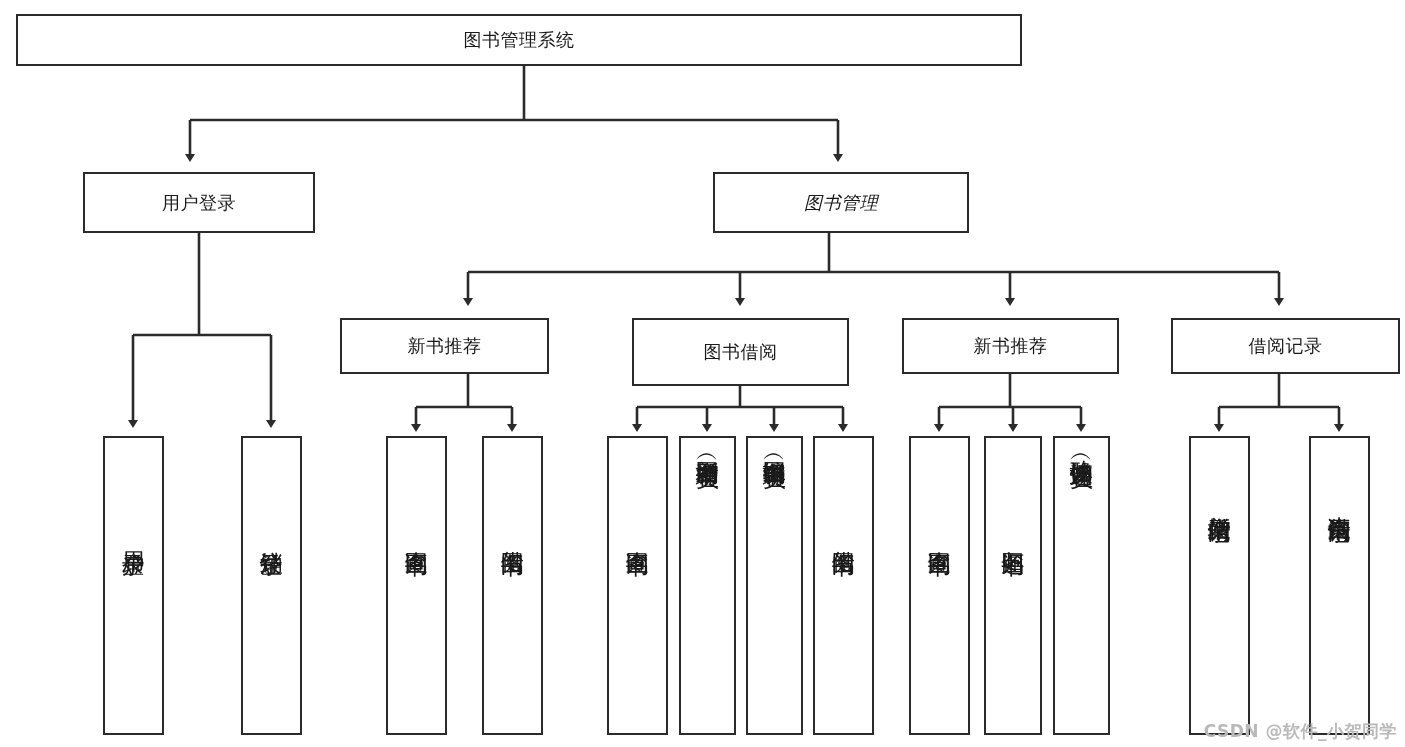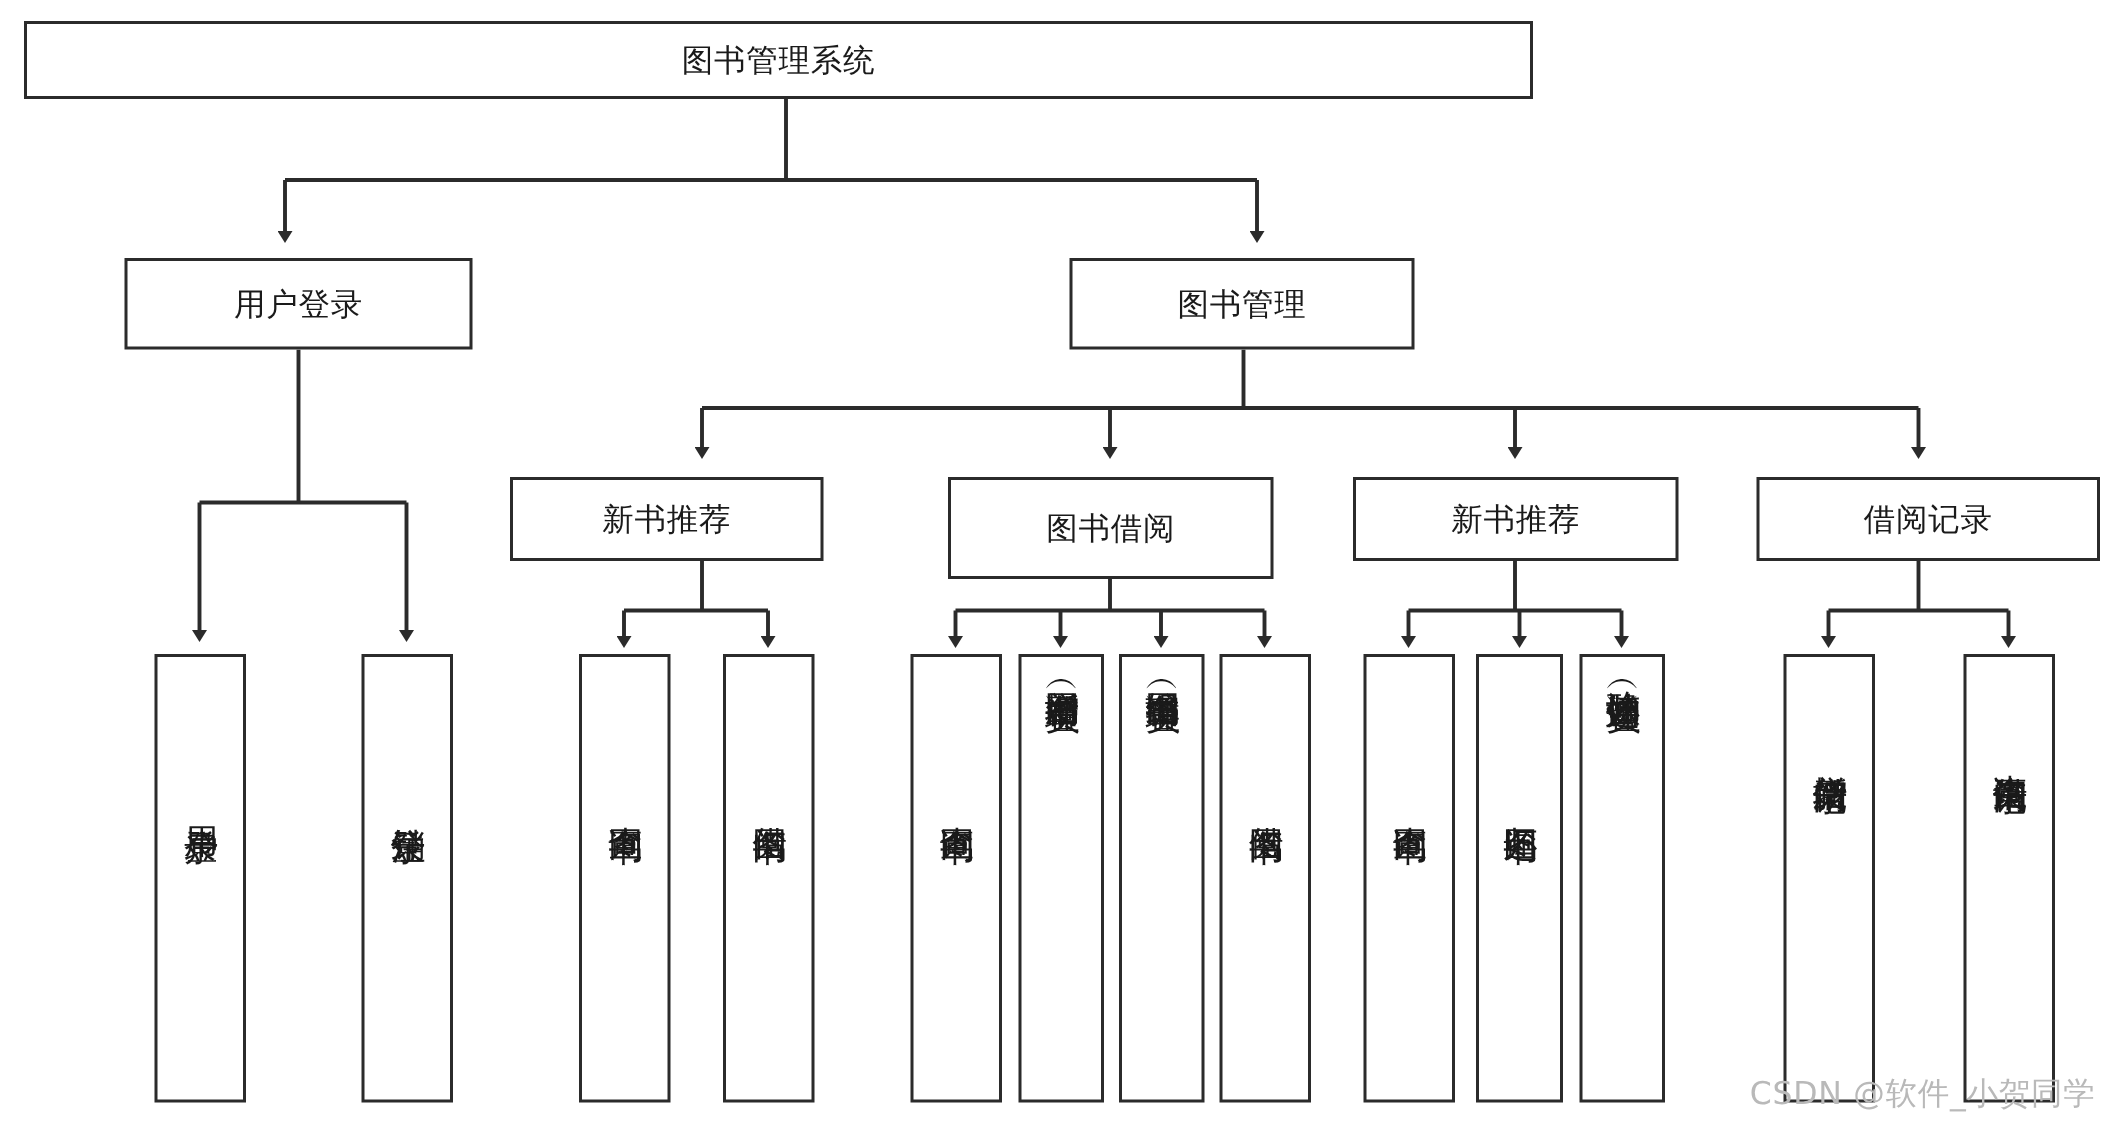--- a/index.html
+++ b/index.html
@@ -27,21 +27,21 @@
     position: absolute;
     box-sizing: border-box;
     border: 2px solid #2b2b2b;
     background: #ffffff;
     display: flex;
     align-items: center;
     justify-content: center;
     color: #1a1a1a;
   }
   .node.horiz {
-    font-size: 21px;
+    font-size: 18px;
     letter-spacing: 0.5px;
   }
   .node.vert {
     writing-mode: vertical-rl;
     text-orientation: upright;
     font-size: 23px;
     line-height: 1.06;
     letter-spacing: 1px;
     justify-content: flex-start;
     padding-top: 10px;
@@ -53,24 +53,25 @@
   .node.vert.mid2 {
     padding-top: 60px;
   }
   .node.vert.mid3 {
     padding-top: 95px;
   }
   .watermark {
     position: absolute;
     right: 8px;
     bottom: 4px;
-    font-size: 21px;
+    font-size: 17px;
     color: #b9b9b9;
     white-space: nowrap;
     letter-spacing: 0.5px;
+    font-weight: bold;
   }
 </style>
 </head>
 <body>
 
 <div id="canvas">
 
   <svg class="wires" viewBox="0 0 1405 747">
     <defs>
       <marker id="arrow" markerWidth="10" markerHeight="10" refX="4" refY="5" orient="auto" markerUnits="userSpaceOnUse">
@@ -121,21 +122,21 @@
     </g>
   </svg>
 
   <div class="node horiz" style="left:16px; top:14px; width:1006px; height:52px;">
     <span>图书管理系统</span>
   </div>
 
   <div class="node horiz" style="left:83px; top:172px; width:232px; height:61px;">
     <span>用户登录</span>
   </div>
-  <div class="node horiz" style="left:713px; top:172px; width:230px; height:61px;">
+  <div class="node horiz" style="left:713px; top:172px; width:256px; height:61px;font-style:italic;">
     <span>图书管理</span>
   </div>
 
   <div class="node horiz" style="left:340px; top:318px; width:209px; height:56px;">
     <span>新书推荐</span>
   </div>
   <div class="node horiz" style="left:632px; top:318px; width:217px; height:68px;">
     <span>图书借阅</span>
   </div>
   <div class="node horiz" style="left:902px; top:318px; width:217px; height:56px;">

